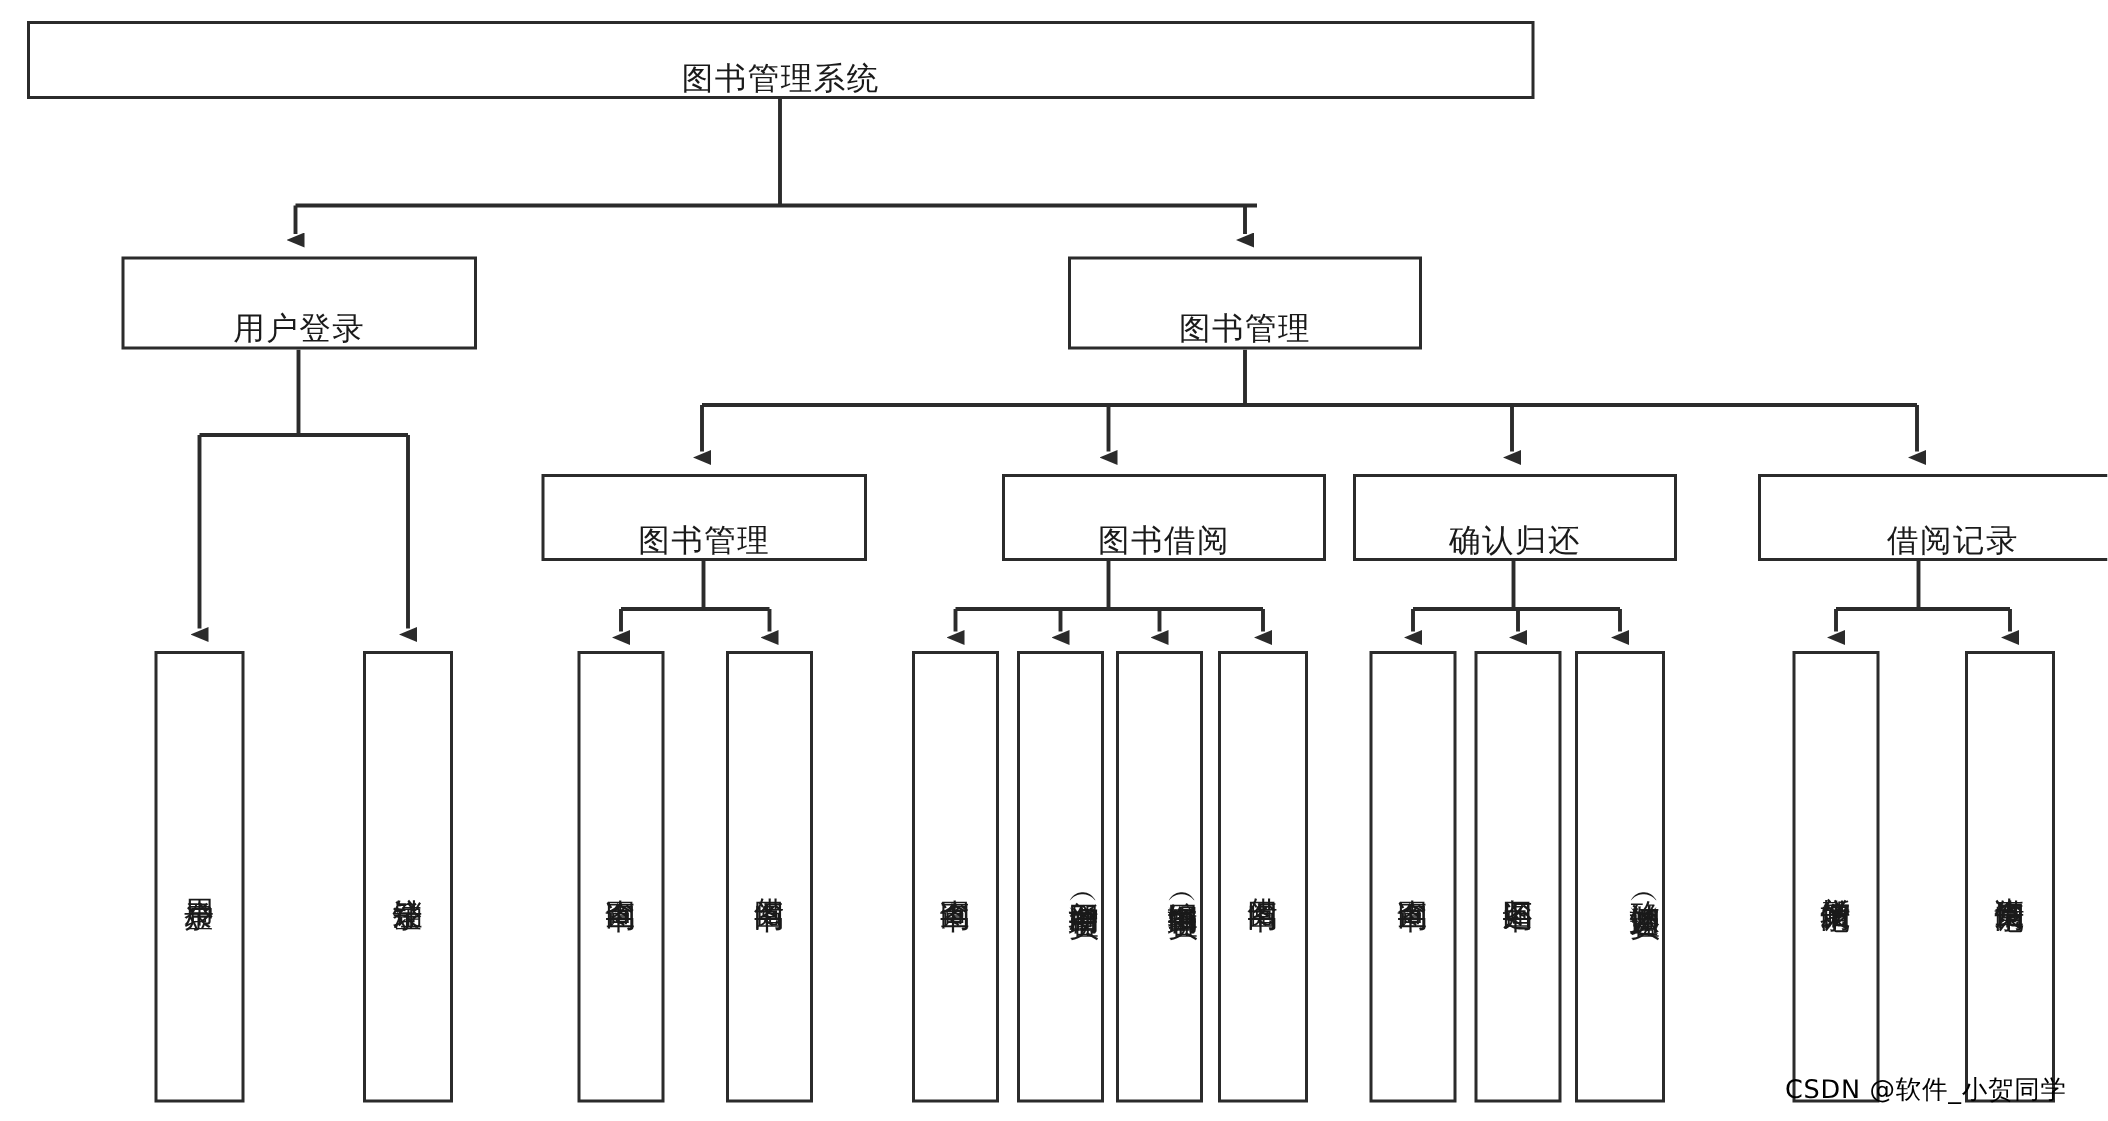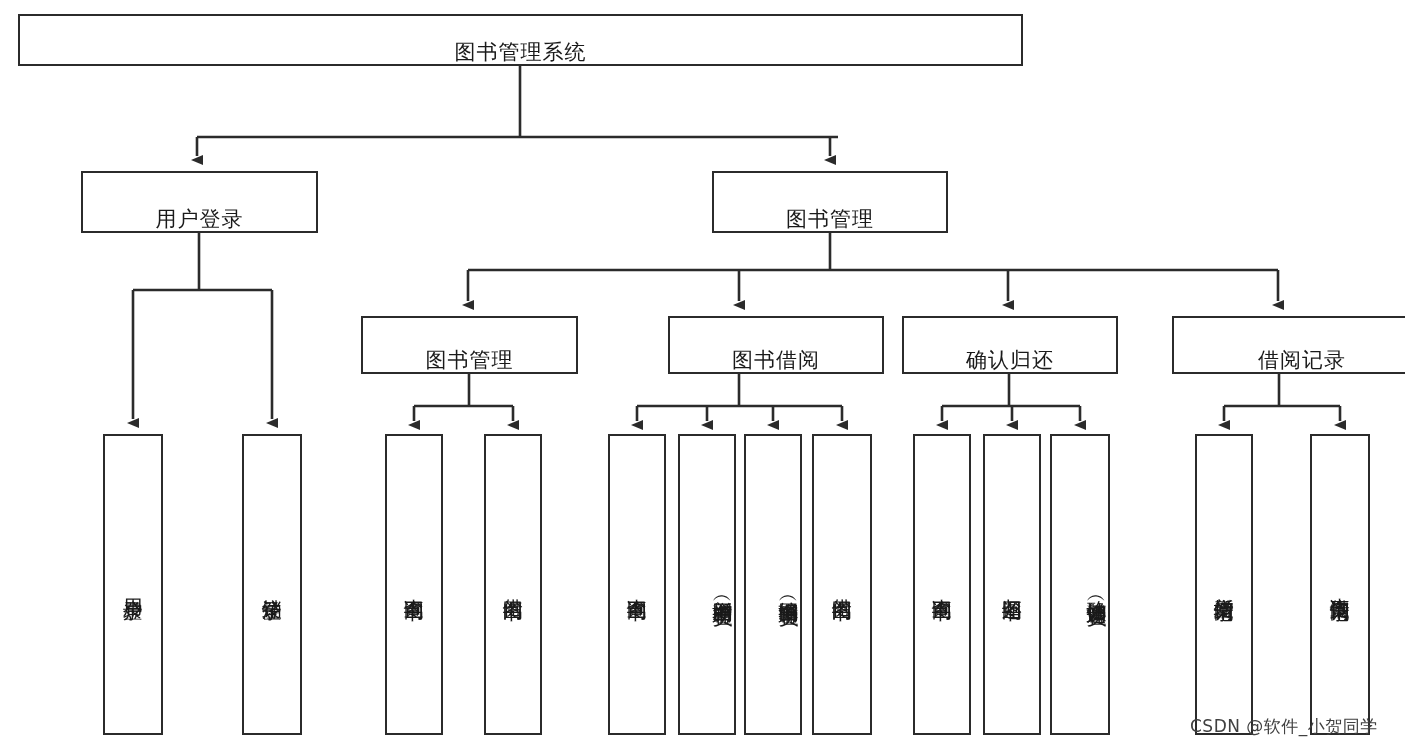--- a/index.html
+++ b/index.html
@@ -54,21 +54,21 @@
   .node.vert.centered {
     align-items: center;
     padding-top: 0;
   }
   .node-label {
     display: block;
     white-space: nowrap;
   }
   .watermark {
     position: absolute;
-    color: #404040;
+    color: #000000;
     font-size: 17px;
     letter-spacing: 0.5px;
     white-space: nowrap;
     user-select: none;
   }
 </style>
 </head>
 <body>
 
 <div id="canvas">

